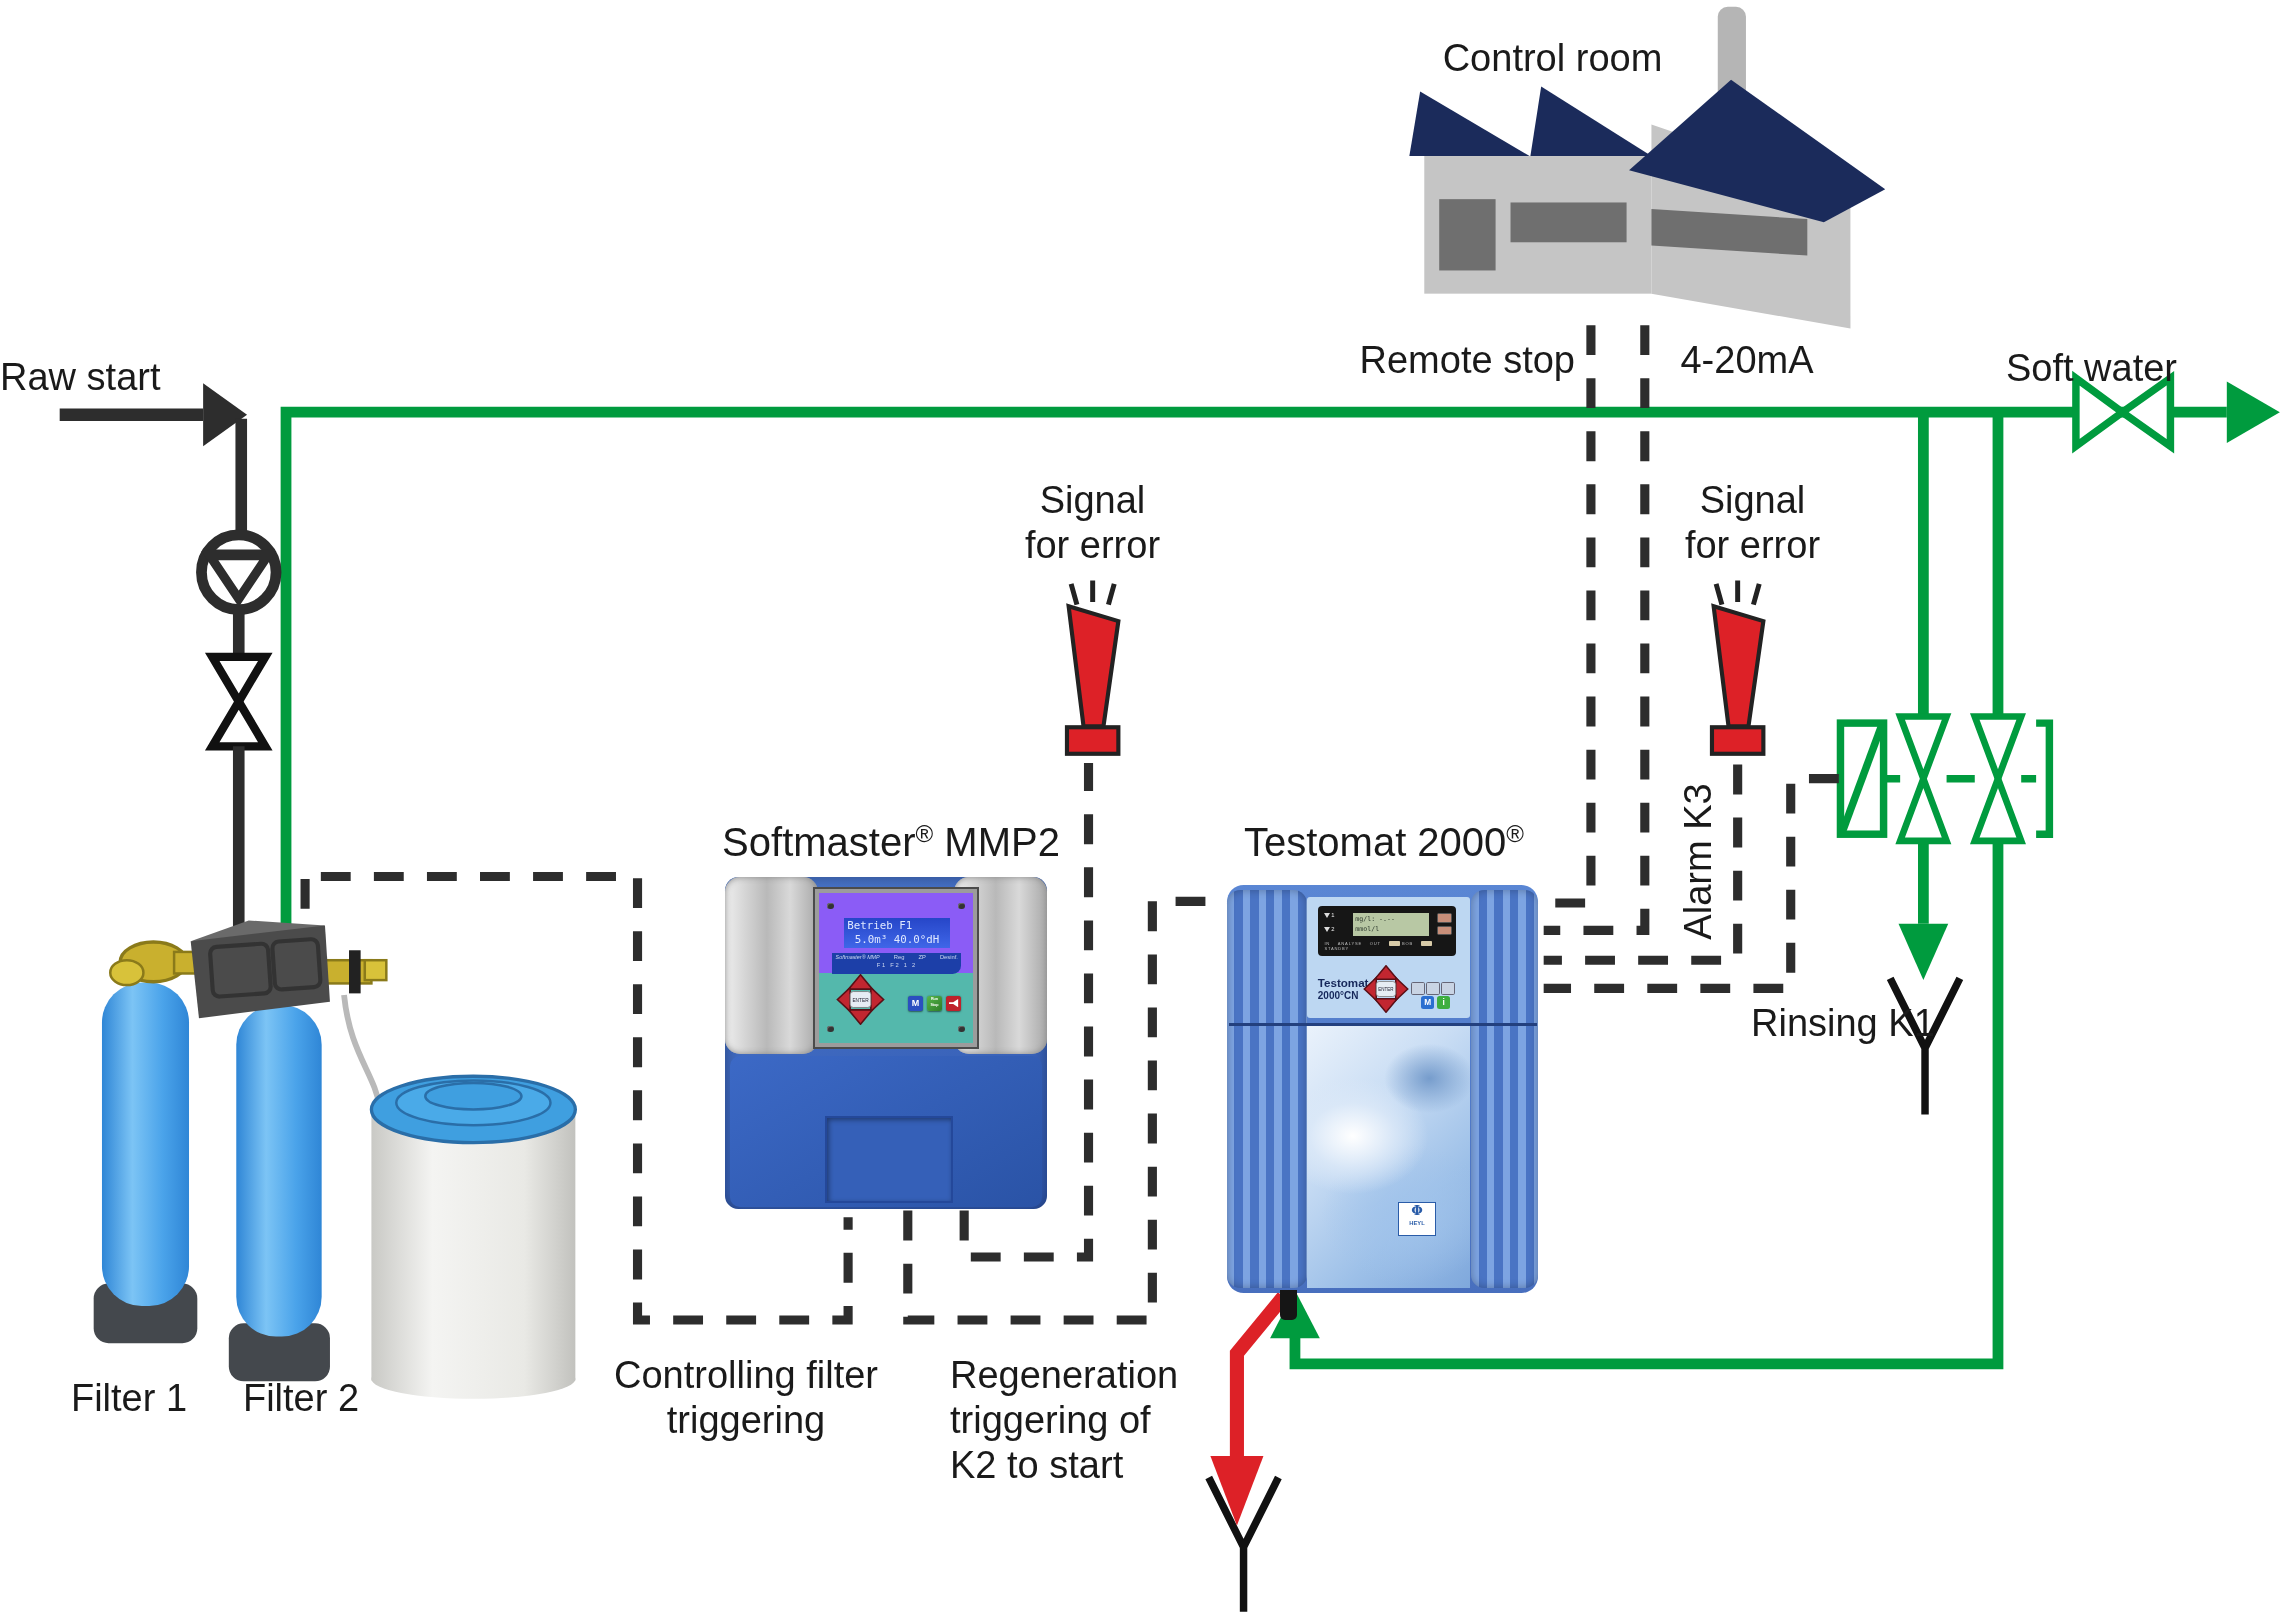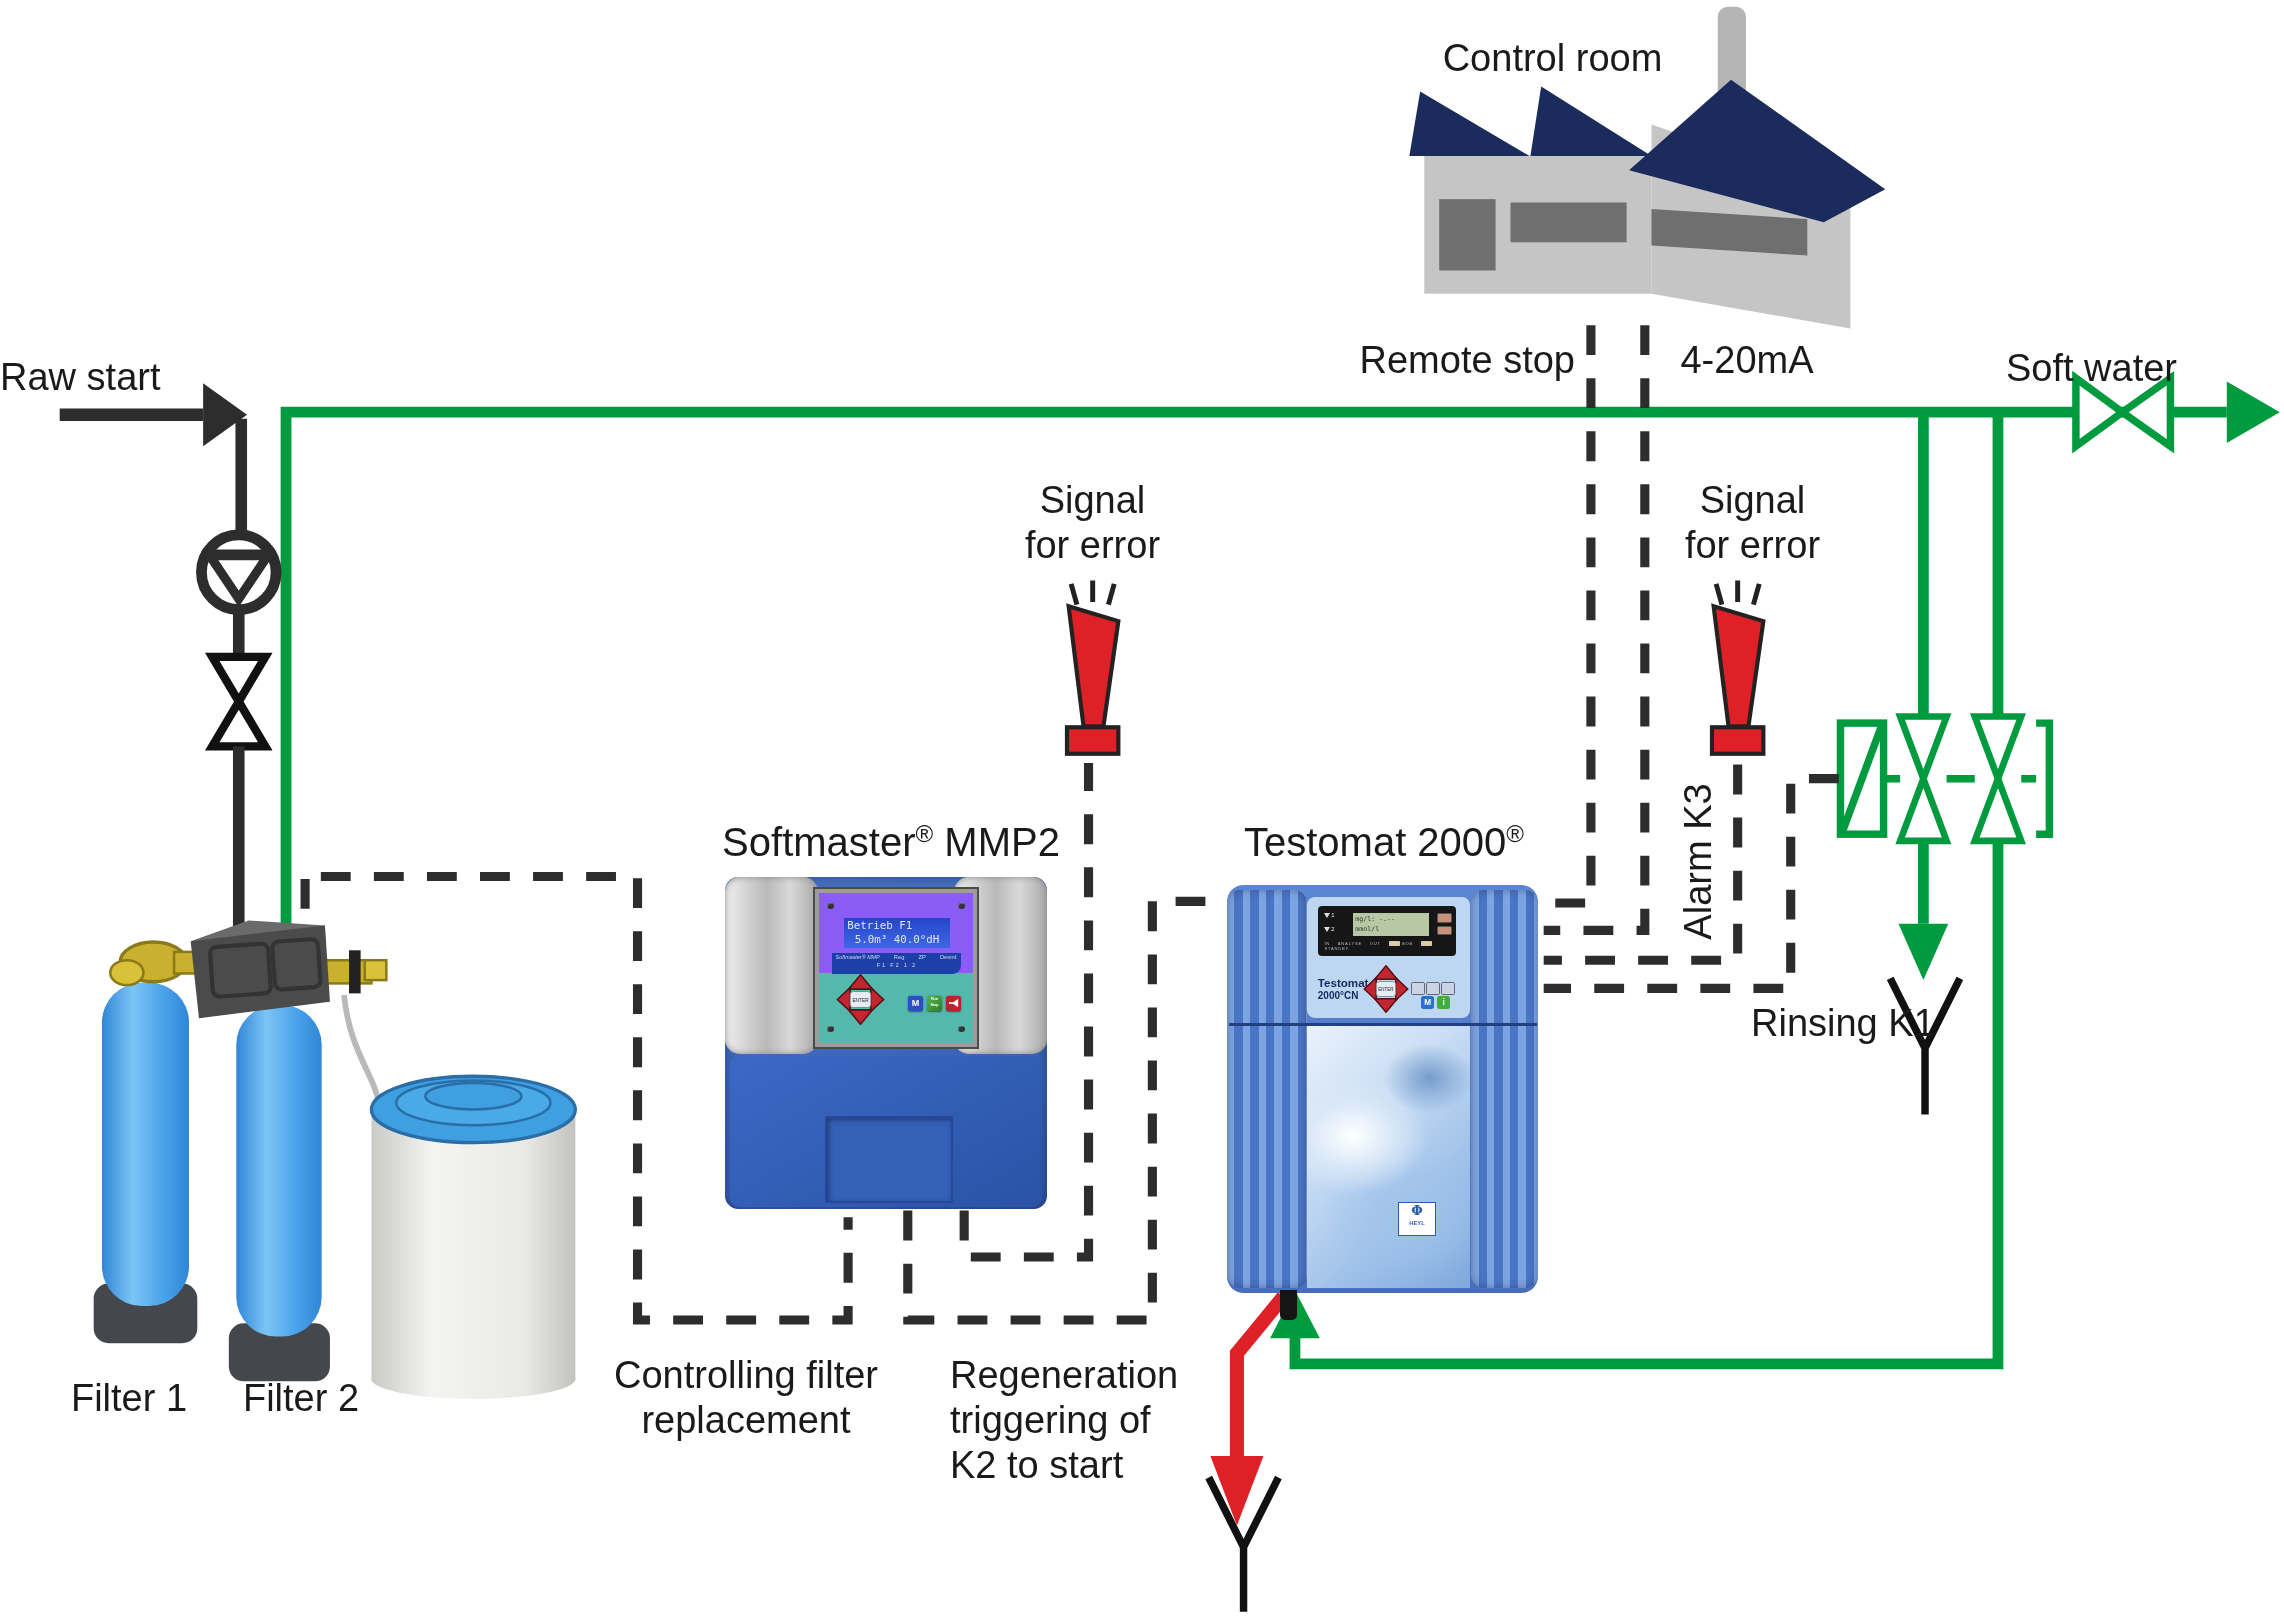--- a/index.html
+++ b/index.html
@@ -41,21 +41,21 @@
   .sm-recess{position:absolute;left:95px;top:60px;width:124px;height:83px;background:#3560b8;
              border:2.5px solid #24489a;box-shadow:inset 1.7px 1.7px 5px rgba(0,0,0,.4);}
 
   
   #testomat{position:absolute;left:1227px;top:885px;width:311px;height:408px;}
   .tm-case{position:absolute;left:0;top:0;width:311px;height:408px;border-radius:16.6px;
            background:linear-gradient(#5a86d4,#486fbe);}
   .tm-ribs{position:absolute;top:5px;height:398px;border-radius:13.3px;
            background:repeating-linear-gradient(90deg,#7da4e2 0 7.5px,#4a74c4 7.5px 15.8px);box-shadow:inset 0 0 8.3px rgba(0,0,0,.3);}
   .tm-ribs.l{left:0;width:80px;} .tm-ribs.r{left:244px;width:67px;}
-  .tm-upper{position:absolute;left:80px;top:12.4px;width:163px;height:121px;background:#bdd7f2;border-radius:8px;}
+  .tm-upper{position:absolute;left:80px;top:12.4px;width:163px;height:121px;background:#bdd7f2;border-radius:3px;}
   .tm-display{position:absolute;left:10.8px;top:8.3px;width:138px;height:50px;background:#161616;border-radius:4.1px;color:#ddd;}
   .tm-ico{position:absolute;left:5.8px;font-size:5.8px;color:#eee;}
   .tm-hg{display:inline-block;width:0;height:0;border-left:3.3px solid transparent;border-right:3.3px solid transparent;
          border-top:5.8px solid #ddd;margin-right:1.7px;vertical-align:middle;}
   .tm-lcd{position:absolute;left:35px;top:7.5px;width:76px;height:23px;background:#b8c8a4;color:#2e3a2e;
           font-family:"DejaVu Sans Mono",monospace;font-size:6.6px;line-height:10px;padding:0.8px 2.5px;box-sizing:border-box;}
   .tm-dbtn{position:absolute;left:119px;width:13.3px;height:7.5px;border-radius:1.7px;background:#c88f7a;border:0.8px solid #555;}
   .tm-flow{position:absolute;left:6.6px;top:35px;width:126px;font-size:4.1px;color:#bbb;letter-spacing:0.8px;}
   .tm-flow .g{display:inline-block;margin-right:5.8px;}
   .tm-beige{display:inline-block;width:11.6px;height:5px;background:#d8cba8;border-radius:0.8px;vertical-align:middle;}
@@ -317,20 +317,20 @@
 
   <div class="lbl ctr" style="left:968px;top:478px;width:249px;"><span>Signal</span><br><span>for error</span></div>
   <div class="lbl ctr" style="left:1628px;top:478px;width:249px;"><span>Signal</span><br><span>for error</span></div>
 
   <div class="lbl ctr" style="left:1590px;top:839px;width:216px;transform:rotate(-90deg);">Alarm K3</div>
   <div class="lbl" style="left:1751px;top:1001px;width:232px;">Rinsing K1</div>
 
   <div class="lbl ctr" style="left:50px;top:1376px;width:158px;">Filter 1</div>
   <div class="lbl ctr" style="left:222px;top:1376px;width:158px;">Filter 2</div>
 
-  <div class="lbl ctr" style="left:580px;top:1353px;width:332px;"><span>Controlling filter</span><br><span>replacement</span></div>
+  <div class="lbl ctr" style="left:580px;top:1353px;width:332px;"><span>Controlling filter</span><br><span>triggering</span></div>
   <div class="lbl" style="left:950px;top:1353px;width:298px;"><span>Regeneration</span><br><span>triggering of</span><br><span>K2 to start</span></div>
 
   <div class="lbl ctr" style="left:713px;top:811px;width:356px;font-size:40px;"><span>Softmaster</span><sup>®</sup><span> MMP2</span></div>
   <div class="lbl ctr" style="left:1235px;top:811px;width:298px;font-size:40px;"><span>Testomat 2000</span><sup>®</sup></div>
 
 </div>
 
 
 </body></html>

